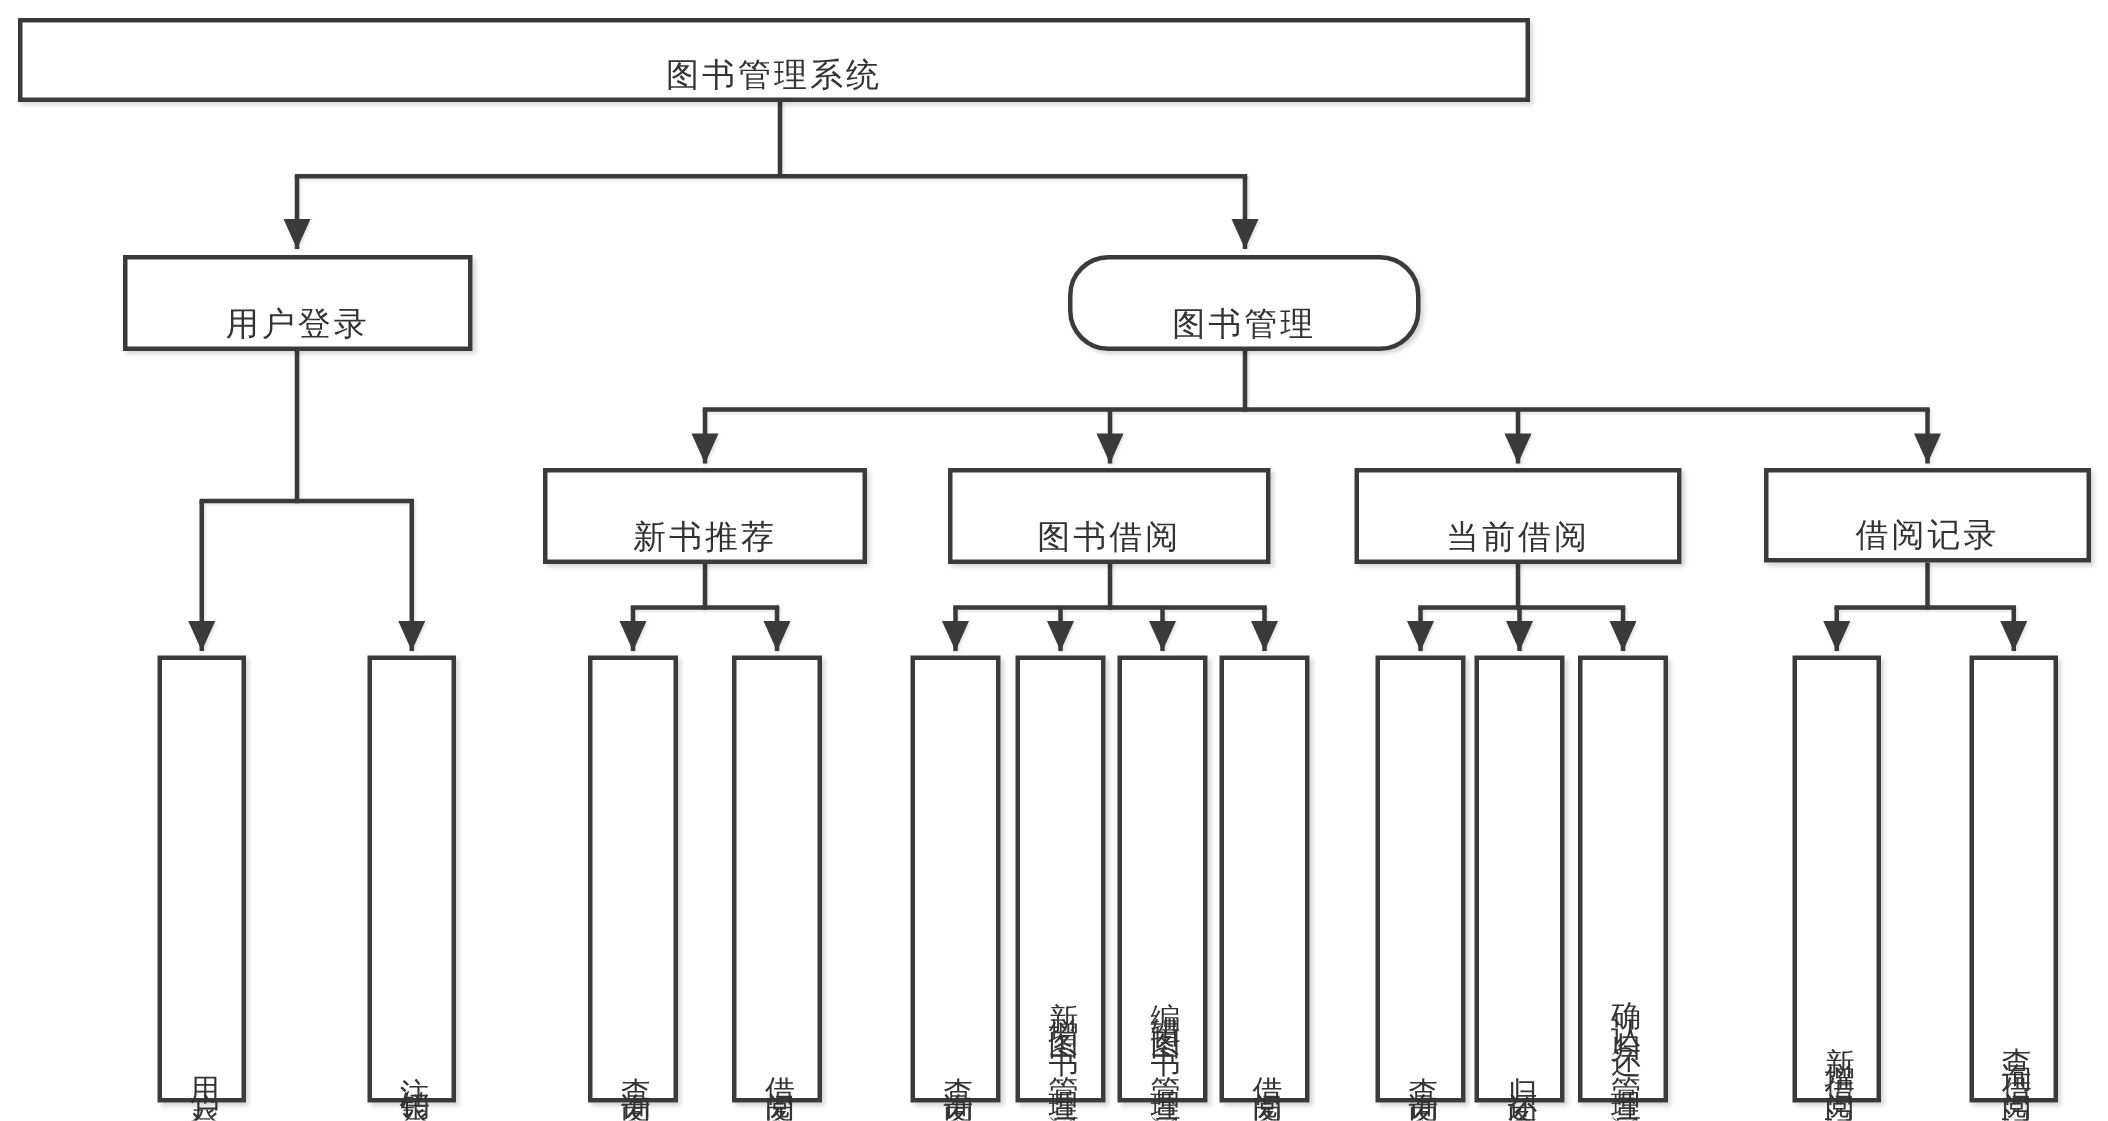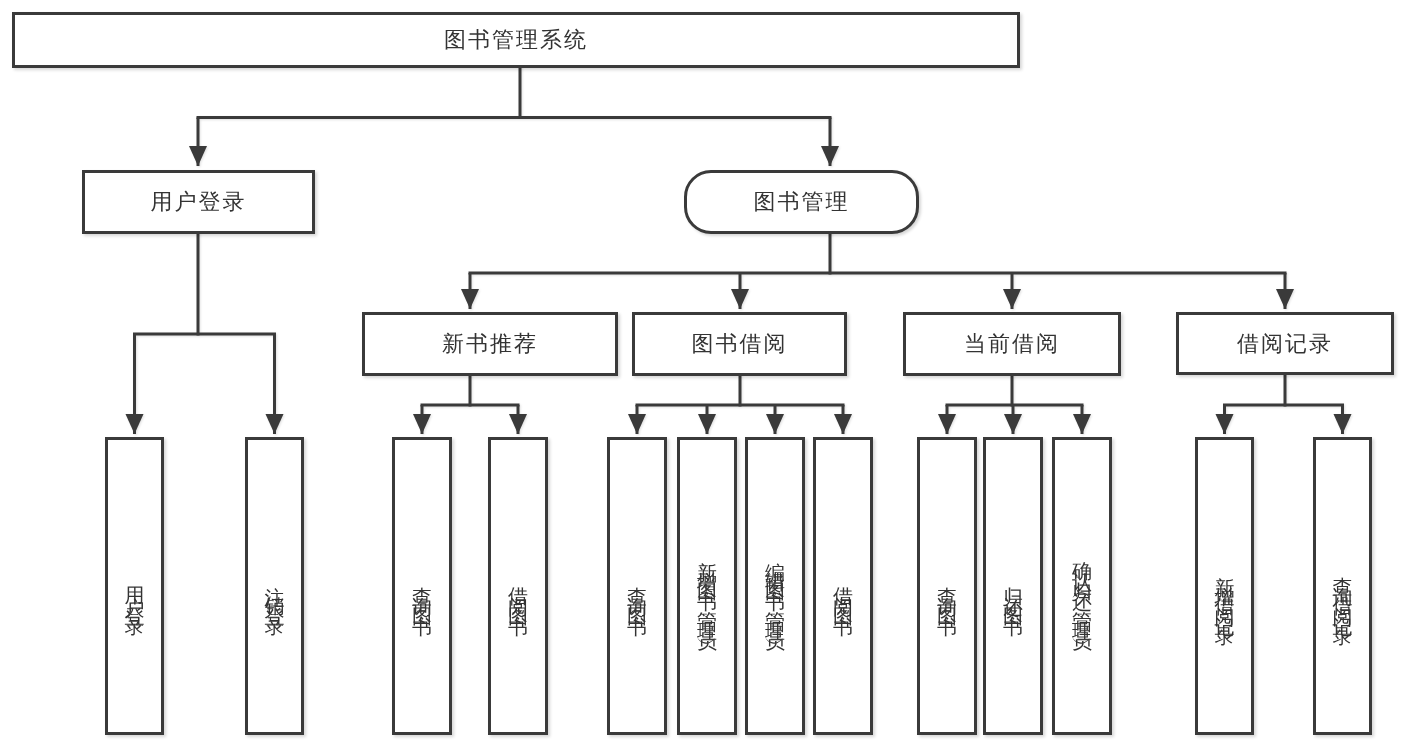--- a/index.html
+++ b/index.html
@@ -19,30 +19,31 @@
     overflow:hidden;
   }
   .canvas{position:absolute;left:0;top:0;width:1405px;height:747px;}
   svg.connectors{position:absolute;left:0;top:0;width:1405px;height:747px;pointer-events:none;
     filter:drop-shadow(1.5px 1.5px 1px rgba(0,0,0,0.12));}
   svg.connectors line{stroke:var(--line);stroke-width:3;}
   .box{
     position:absolute;
     background:var(--box-fill);
     border:3px solid var(--line);
-    display:flex;align-items:center;justify-content:center;
+    display:flex;align-items:flex-end;justify-content:center;
     box-shadow:2px 2px 3px rgba(0,0,0,0.16);
+    font-family:Liberation Mono, monospace;
   }
   .hlabel{
     font-size:22px;letter-spacing:2px;color:var(--text);white-space:nowrap;
   }
   .root-box   {left:12px;  top:12px;  width:1008px;height:56px;}
   .n-login    {left:82px;  top:170px; width:233px; height:64px;}
-  .n-mgmt     {left:684px; top:170px; width:235px; height:64px;border-radius:27px;}
-  .n-rec      {left:362px; top:312px; width:256px; height:64px;}
+  .n-mgmt     {left:712px; top:170px; width:235px; height:64px;border-radius:27px;}
+  .n-rec      {left:362px; top:312px; width:216px; height:64px;}
   .n-borrow   {left:632px; top:312px; width:215px; height:64px;}
   .n-current  {left:903px; top:312px; width:218px; height:64px;}
   .n-record   {left:1176px;top:312px; width:218px; height:63px;}
   .leaf{top:437px;height:298px;width:60px;}
   .vlabel{
     writing-mode:vertical-rl;
     text-orientation:mixed;
     font-size:20px;
     letter-spacing:10px;
     line-height:1.05;

